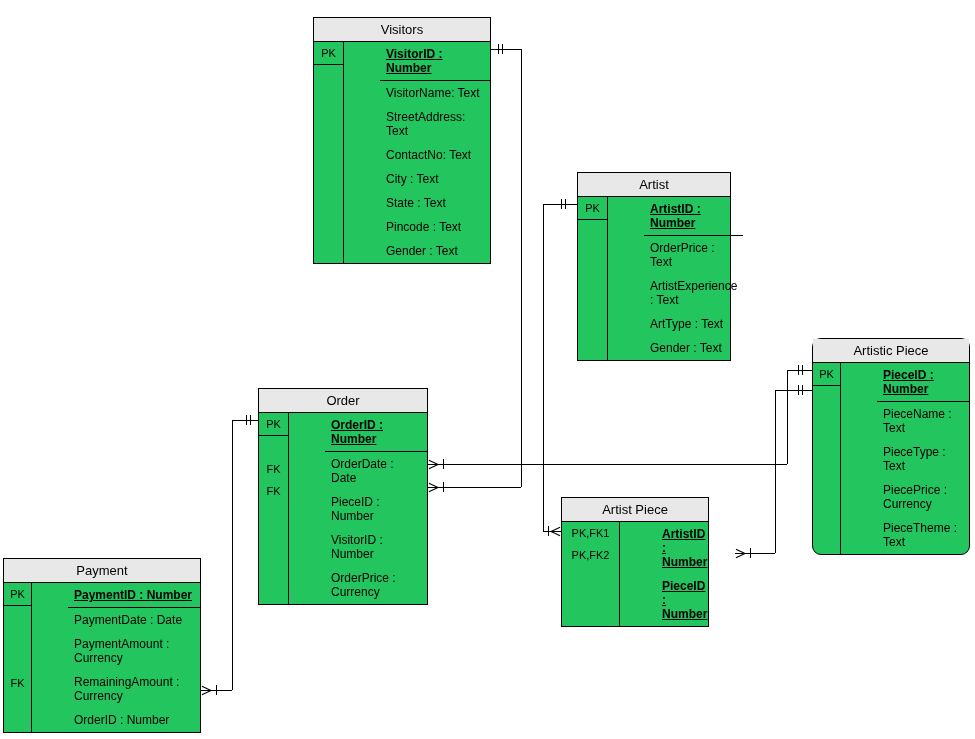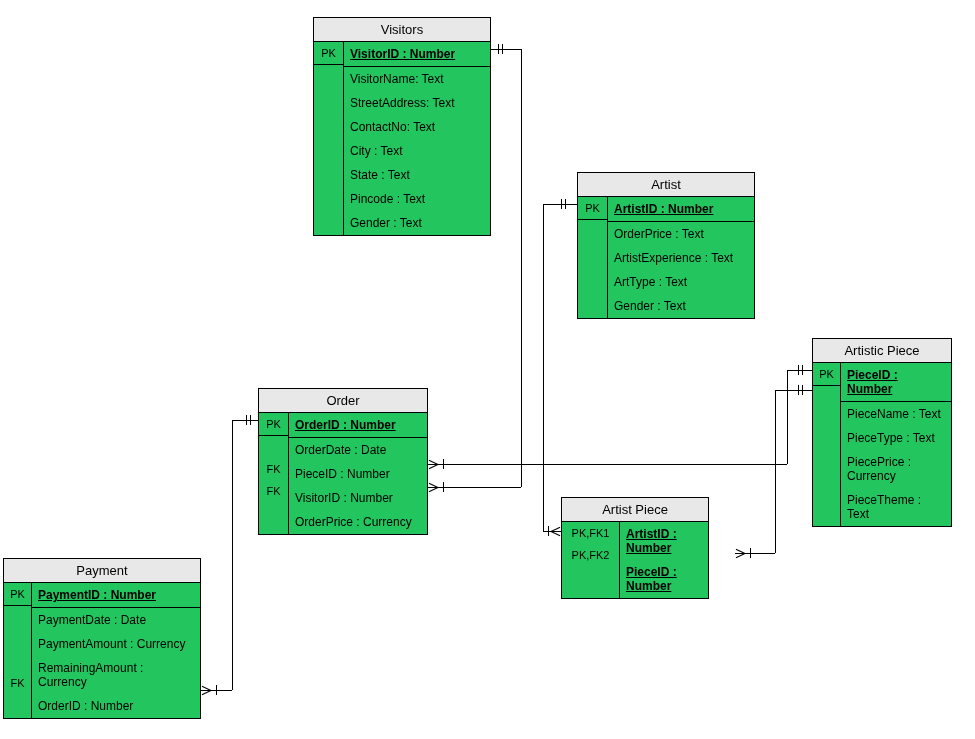--- a/index.html
+++ b/index.html
@@ -20,20 +20,21 @@
   }
   .entity-title {
     background: #e8e8e8;
     border-bottom: 1px solid #000;
     text-align: center;
     padding: 4px 0;
     font-size: 13px;
   }
   .entity-body {
     display: flex;
+    gap: 36px;
   }
   .key-col {
     border-right: 1px solid #000;
     width: 48px;
     flex-shrink: 0;
   }
   .key-col.wide { width: 58px; }
   .attr-col {
     flex: 1;
   }
@@ -105,41 +106,41 @@
       <div class="row">StreetAddress: Text</div>
       <div class="row">ContactNo: Text</div>
       <div class="row">City : Text</div>
       <div class="row">State : Text</div>
       <div class="row">Pincode : Text</div>
       <div class="row">Gender : Text</div>
     </div>
   </div>
 </div>
 
-<div class="entity" style="left:577px; top:172px; width:178px;">
+<div class="entity" style="left:577px; top:172px; width:154px;">
   <div class="entity-title">Artist</div>
   <div class="entity-body">
     <div class="key-col" style="width:30px;">
       <div class="row divider-row">PK</div>
       <div class="row"></div>
         <div class="row"></div>
         <div class="row"></div>
         <div class="row"></div>
     </div>
     <div class="attr-col">
       <div class="row divider-row pk-row">ArtistID : Number</div>
       <div class="row">OrderPrice : Text</div>
       <div class="row">ArtistExperience : Text</div>
       <div class="row">ArtType : Text</div>
       <div class="row">Gender : Text</div>
     </div>
   </div>
 </div>
 
-<div class="entity" style="left:812px; top:338px; width:140px;">
+<div class="entity" style="left:812px; top:338px; width:158px;border-radius:9px;">
   <div class="entity-title">Artistic Piece</div>
   <div class="entity-body">
     <div class="key-col" style="width:28px;">
       <div class="row divider-row">PK</div>
       <div class="row"></div>
         <div class="row"></div>
         <div class="row"></div>
         <div class="row"></div>
     </div>
     <div class="attr-col">

